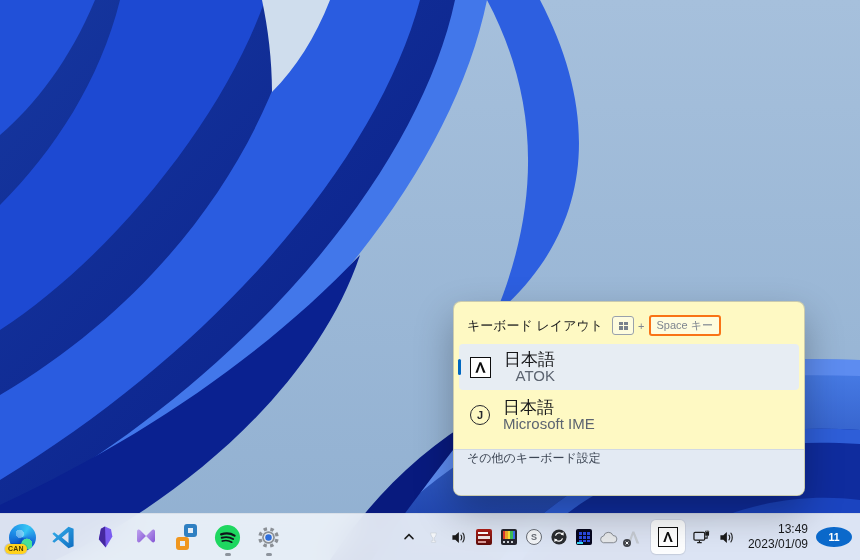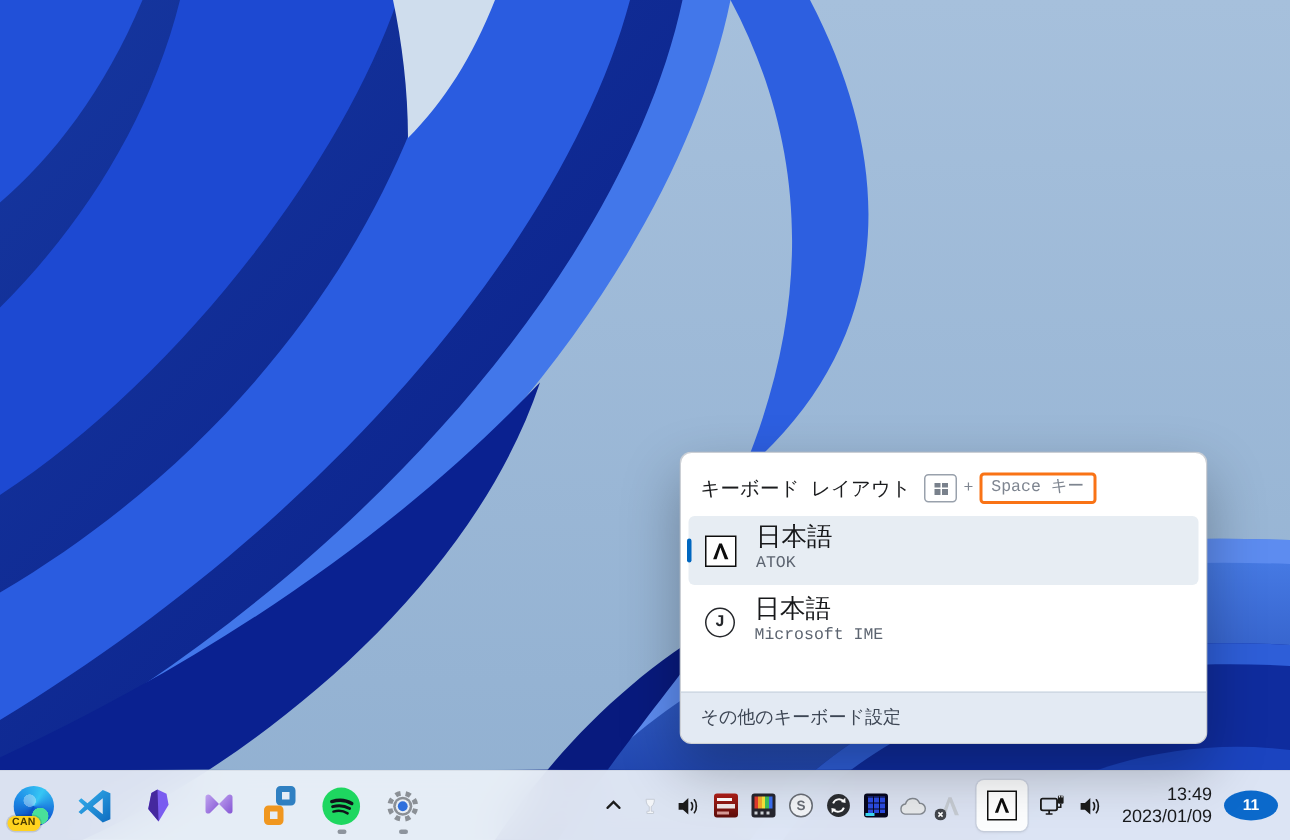--- a/index.html
+++ b/index.html
@@ -7,23 +7,23 @@
     width:860px;height:560px;overflow:hidden;
     font-family:"Liberation Sans","DejaVu Sans",sans-serif;
     -webkit-font-smoothing:antialiased;
   }
   .desktop{position:relative;width:860px;height:560px;background:#9cb9d8;}
   .wallpaper{position:absolute;inset:0;display:block;}
 
   
   .flyout{
     position:absolute;right:55px;bottom:64px;width:350px;height:193px;
-    background:#ffffff;border:1px solid rgba(105,118,135,.35);
+    background:#fef9c3;border:1px solid rgba(105,118,135,.35);
     border-radius:8px;box-shadow:0 16px 38px rgba(0,0,0,.28);
-    overflow:hidden;z-index:5;font-family:Liberation Mono, monospace;
+    overflow:hidden;z-index:5;
   }
   .flyout-header{display:flex;align-items:center;gap:9px;padding:13px 14px 8px 13px;}
   .flyout-title{font-size:13px;color:#1b1c1e;}
   .kbd-group{display:flex;align-items:center;gap:4px;color:#7e8590;font-size:11px;}
   .win-badge{width:20px;height:17px;border:1px solid #99a1ac;border-radius:3px;
     display:flex;align-items:center;justify-content:center;background:rgba(255,255,255,.45);}
   .win-grid{display:grid;grid-template-columns:4px 4px;grid-template-rows:3.5px 3.5px;gap:1px;}
   .win-grid i{background:#79818c;display:block;}
   .kbd-key{border:2px solid #f97316;border-radius:3px;padding:0 6px;height:17px;line-height:16px;
     background:rgba(255,255,255,.45);white-space:nowrap;}
@@ -32,23 +32,23 @@
     padding:7px 11px;border-radius:4px;margin-bottom:2px;}
   .ime-item.selected{background:#e7edf3;}
   .accent-pill{position:absolute;left:-1px;top:50%;transform:translateY(-50%);
     width:3px;height:16px;border-radius:2px;background:#0067c0;}
   .atok-box{width:21px;height:21px;box-sizing:border-box;background:#fff;border:1.7px solid #0d0d0d;
     display:flex;align-items:center;justify-content:center;flex:none;}
   .j-circle{width:20px;height:20px;box-sizing:border-box;border:1.7px solid #26282c;border-radius:50%;
     display:flex;align-items:center;justify-content:center;font-size:11px;font-weight:700;color:#26282c;flex:none;}
   .ime-texts{display:flex;flex-direction:column;gap:1px;}
   .ime-label{font-size:17px;color:#17181a;line-height:17px;}
-  .ime-sub{font-size:11px;color:#5c6470;line-height:14px;}
-  .flyout-footer{position:absolute;left:0;right:0;bottom:0;height:34px;box-sizing:border-box;
-    display:flex;align-items:center;padding:0 13px;font-size:12px;color:#3d4654;
+  .ime-sub{font-size:15px;color:#5c6470;line-height:14px;text-align:right;}
+  .flyout-footer{position:absolute;left:0;right:0;bottom:0;height:46px;box-sizing:border-box;
+    display:flex;padding:0 13px;font-size:12px;color:#3d4654;
     background:#e3eaf3;border-top:1px solid #d0d9e4;}
 
   
   .taskbar{
     position:absolute;left:0;right:0;bottom:0;height:46px;
     background:rgba(237,242,249,.92);backdrop-filter:blur(14px);
     border-top:1px solid rgba(0,0,0,.05);
     display:flex;align-items:center;z-index:4;
   }
   .task-apps{display:flex;align-items:center;height:100%;padding-left:2px;}

